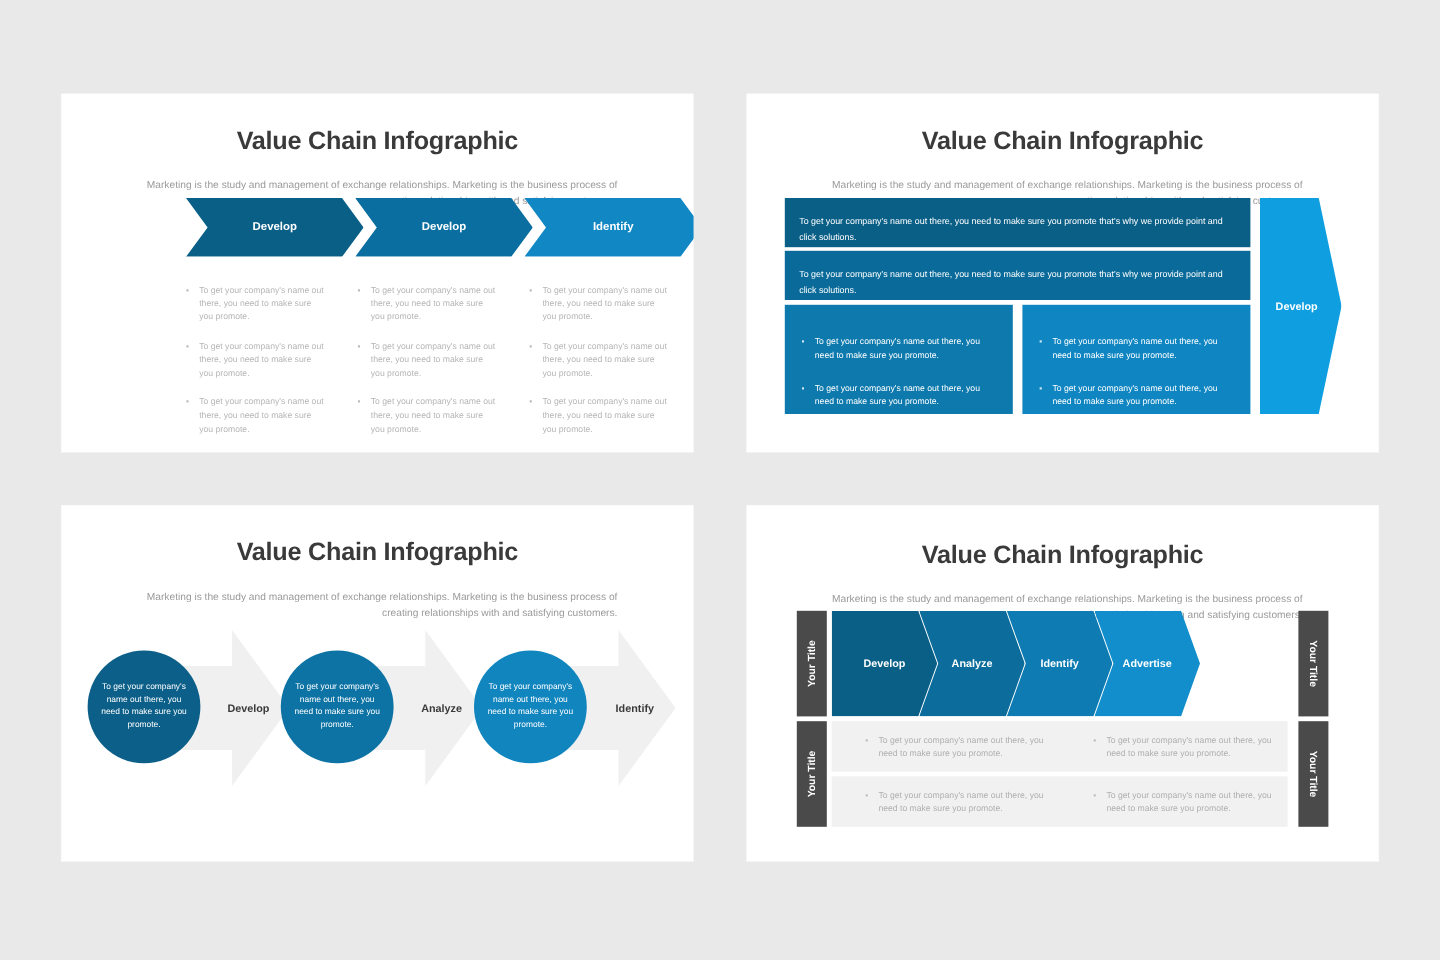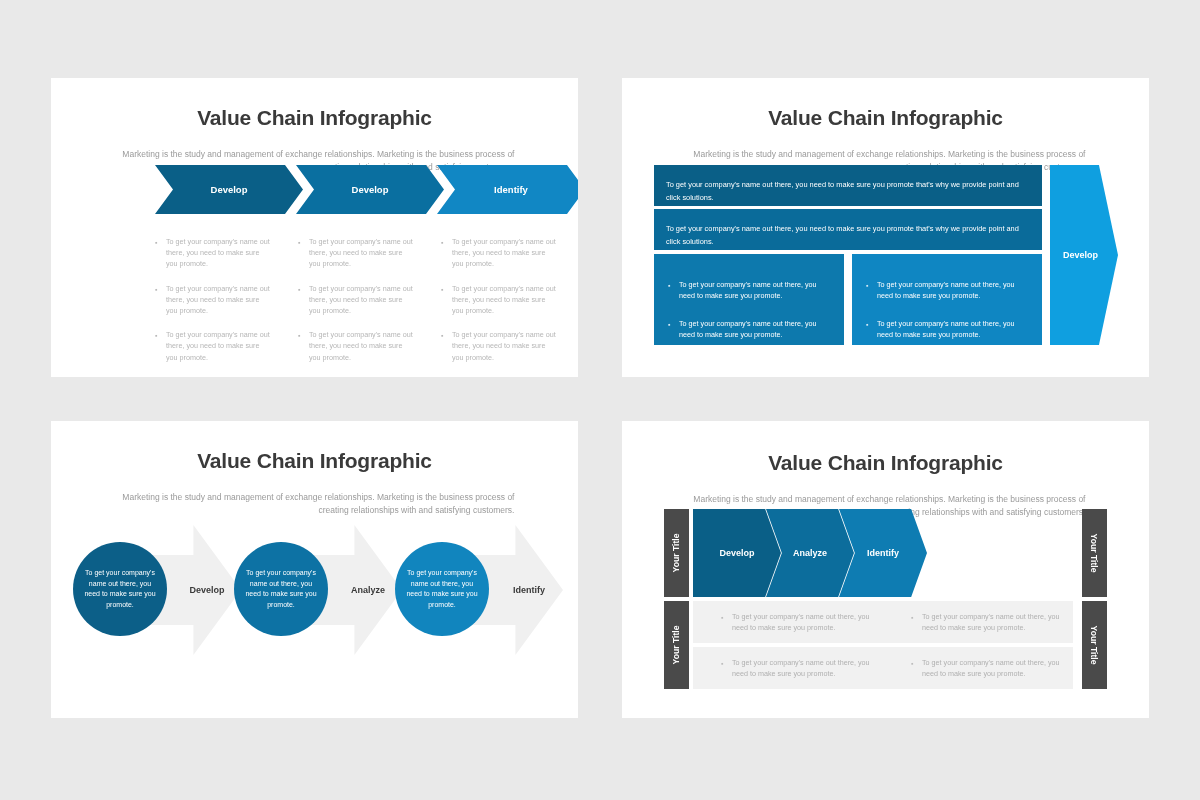--- a/index.html
+++ b/index.html
@@ -354,20 +354,23 @@
       <div class="p4-chevs">
         <div class="p4-chev first" id="p4c0" style="background: rgb(10, 95, 135);">
           <span>Develop</span>
         </div>
         <div class="p4-chev" id="p4c1" style="background: rgb(12, 109, 156);">
           <span>Analyze</span>
         </div>
         <div class="p4-chev" id="p4c2" style="background: rgb(14, 124, 178);">
           <span>Identify</span>
         </div>
+        <div class="p4-chev" id="p4c3" style="background: rgb(17, 142, 203);">
+          <span>Advertise</span>
+        </div>
       </div>
 
       <div class="p4-row" id="p4r0">
         <div class="p4-cell">
           <div class="bullet-dot">▪</div>
           <div class="bullet-txt">To get your company's name out there, you need to make sure you promote.</div>
         </div>
         <div class="p4-cell">
           <div class="bullet-dot">▪</div>
           <div class="bullet-txt">To get your company's name out there, you need to make sure you promote.</div>

